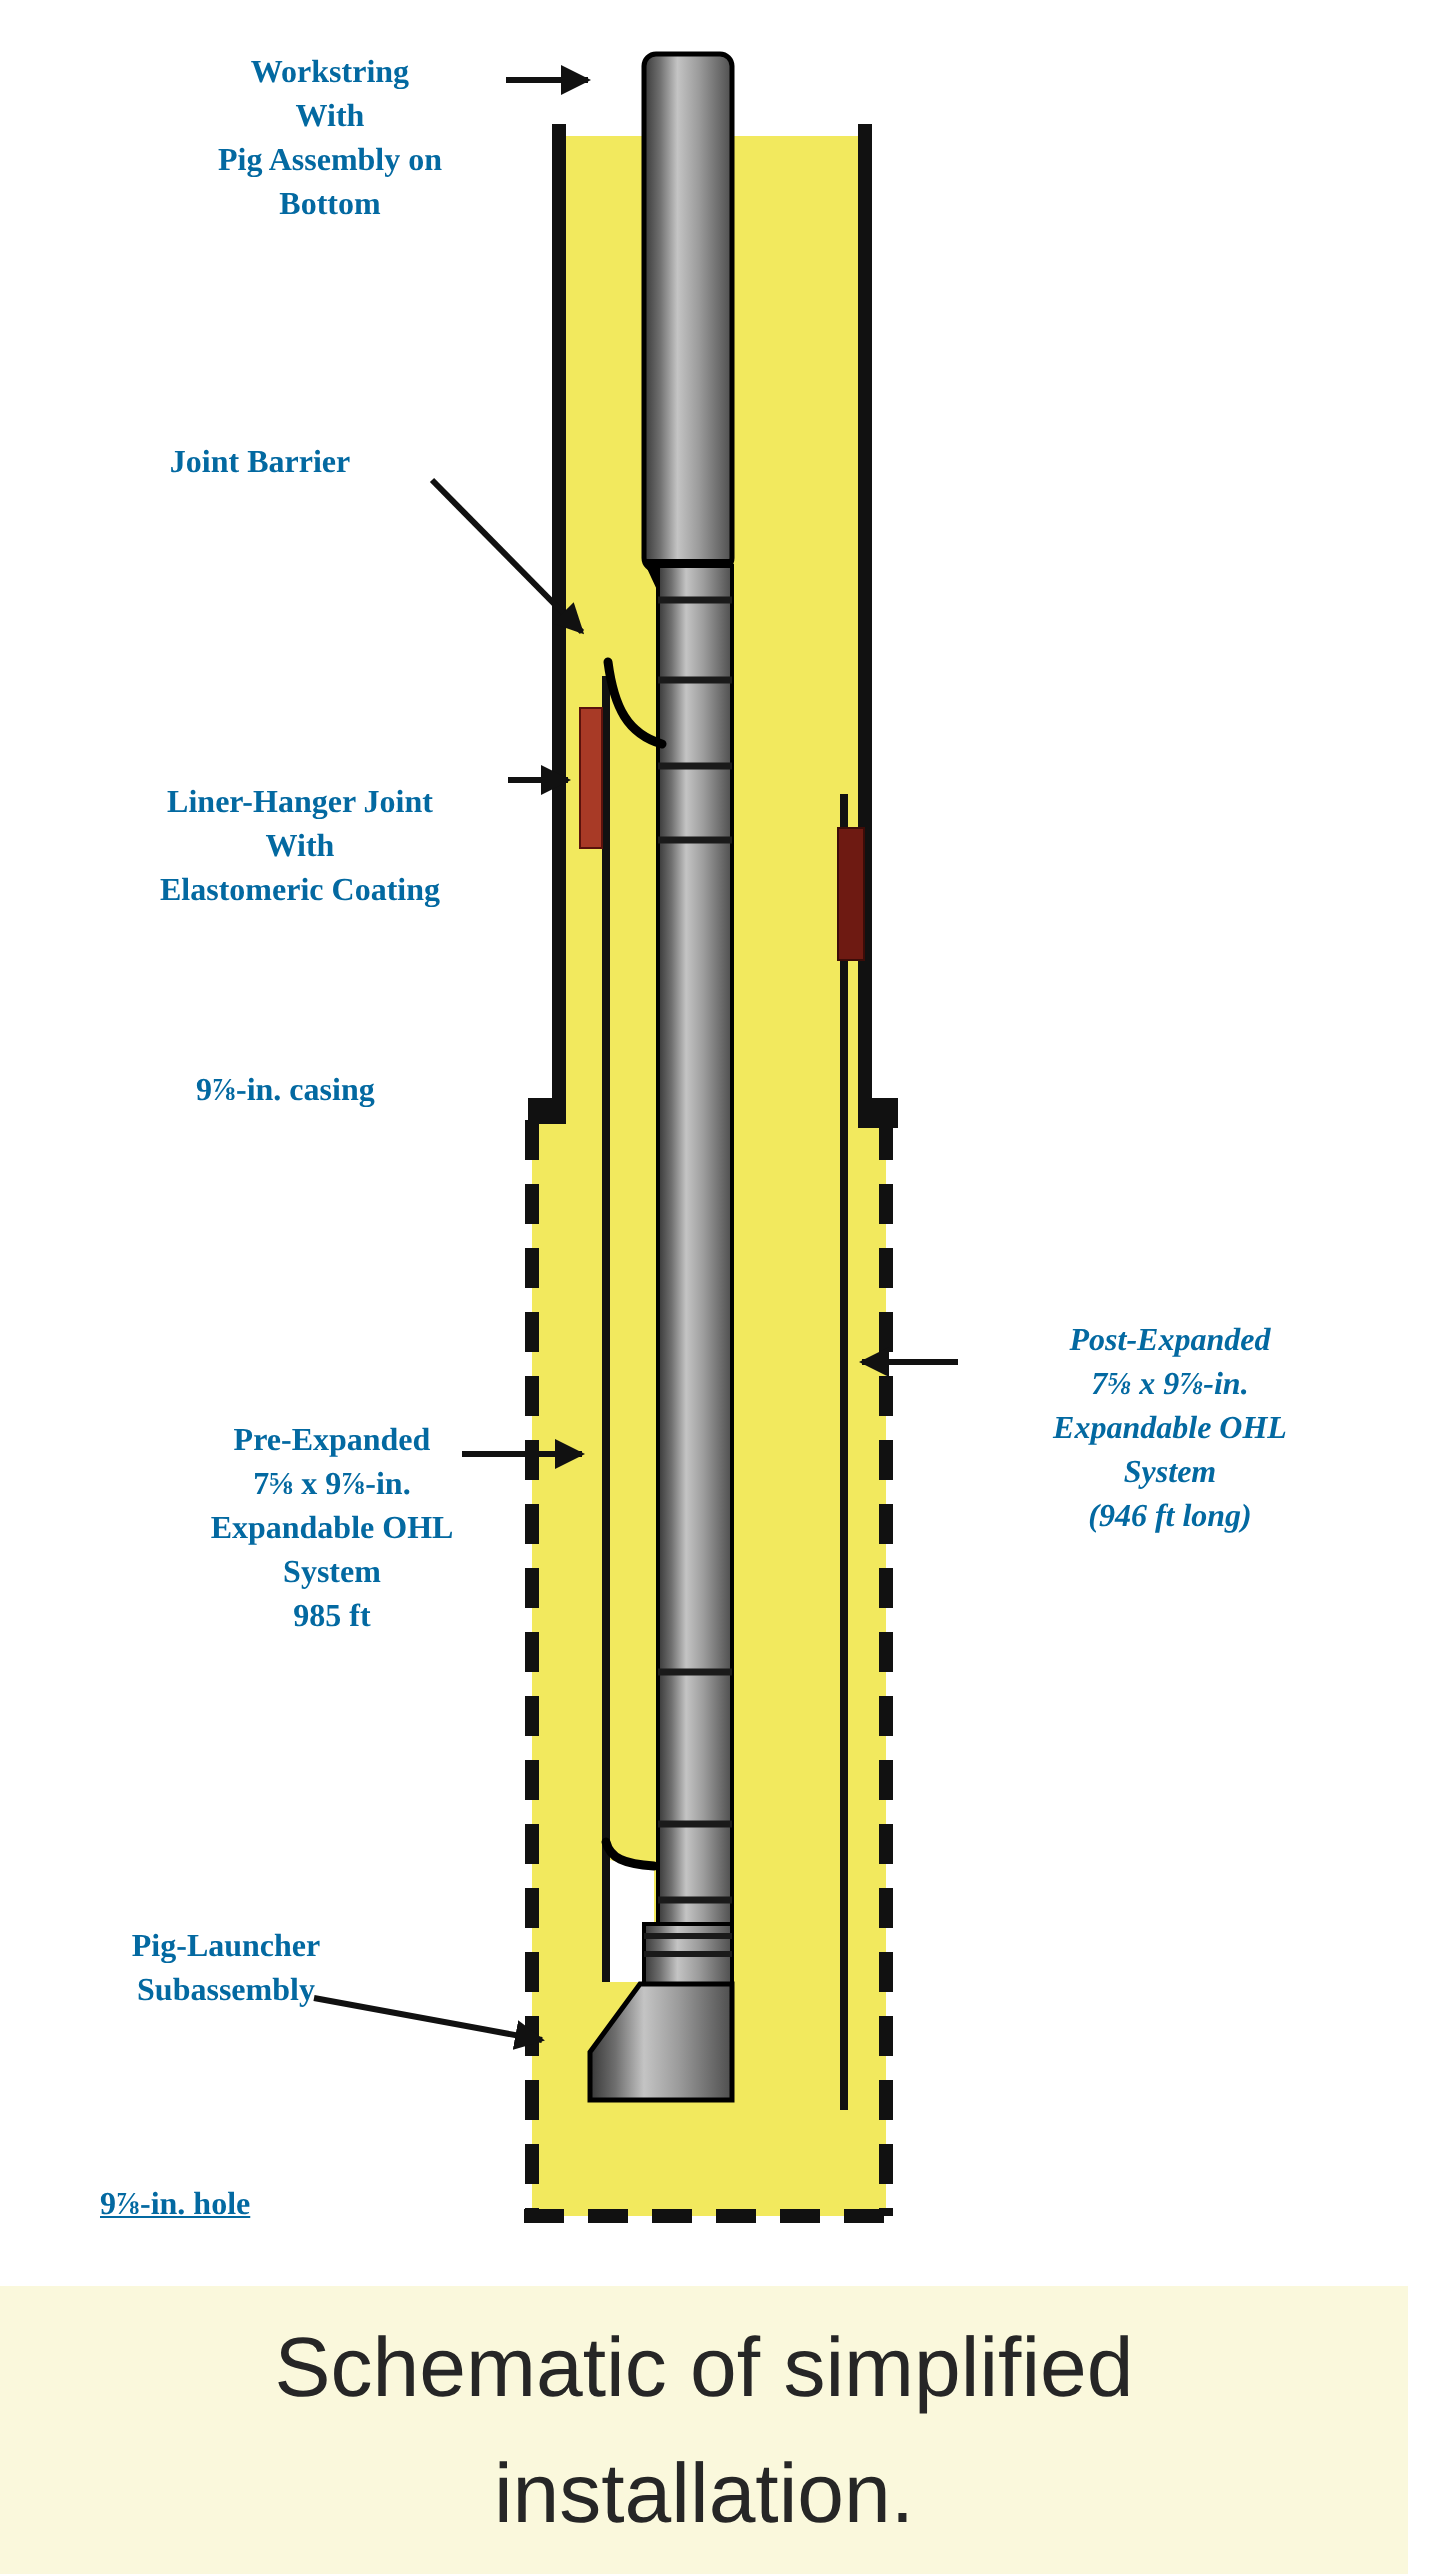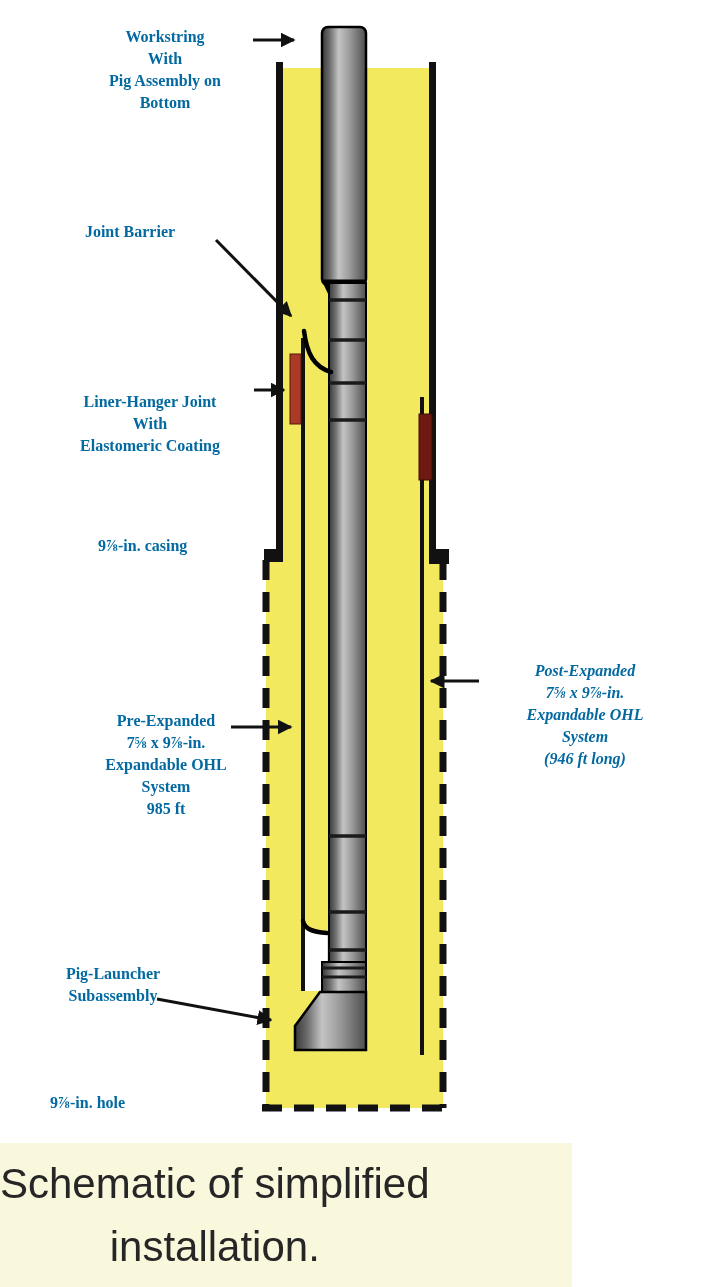--- a/index.html
+++ b/index.html
@@ -16,23 +16,23 @@
     color:#0369a1;
     font-weight:bold;
     font-size:16px;
     line-height:22px;
     white-space:pre-line;
     text-align:center;
   }
   .lbl.left-align{text-align:right;}
   .centered{transform:translateX(-50%);}
   .caption-band{
-    position:absolute;left:0;top:1143px;width:572px;height:144px;
+    position:absolute;left:0;top:1143px;width:704px;height:144px;
     background:var(--caption-bg,#faf8dc);
-    display:flex;align-items:center;
+    display:flex;align-items:center;justify-content:center;
   }
   .caption-text{
     font-family:"Liberation Sans", sans-serif;
     font-size:42px;line-height:1.5;
     color:#262626;text-align:center;white-space:pre-line;
   }
 </style>
 </head>
 <body>
 
@@ -133,20 +133,20 @@
 985 ft</div>
 
   <div class="lbl centered" style="left:585px;top:660px;font-style:italic;">Post-Expanded
 7⅝ x 9⅞-in.
 Expandable OHL System
 (946 ft long)</div>
 
   <div class="lbl centered" style="left:88px;top:963px;margin-left:25px;">Pig-Launcher
 Subassembly</div>
 
-  <div class="lbl left-align" style="left:50px;top:1092px;">9⅞-in. hole</div>
+  <div class="lbl left-align" style="left:50px;top:1092px;text-decoration:underline;">9⅞-in. hole</div>
 
   <div class="caption-band">
     <div class="caption-text">Schematic of simplified
 installation.</div>
   </div>
 
 </div>
 
 </body></html>

